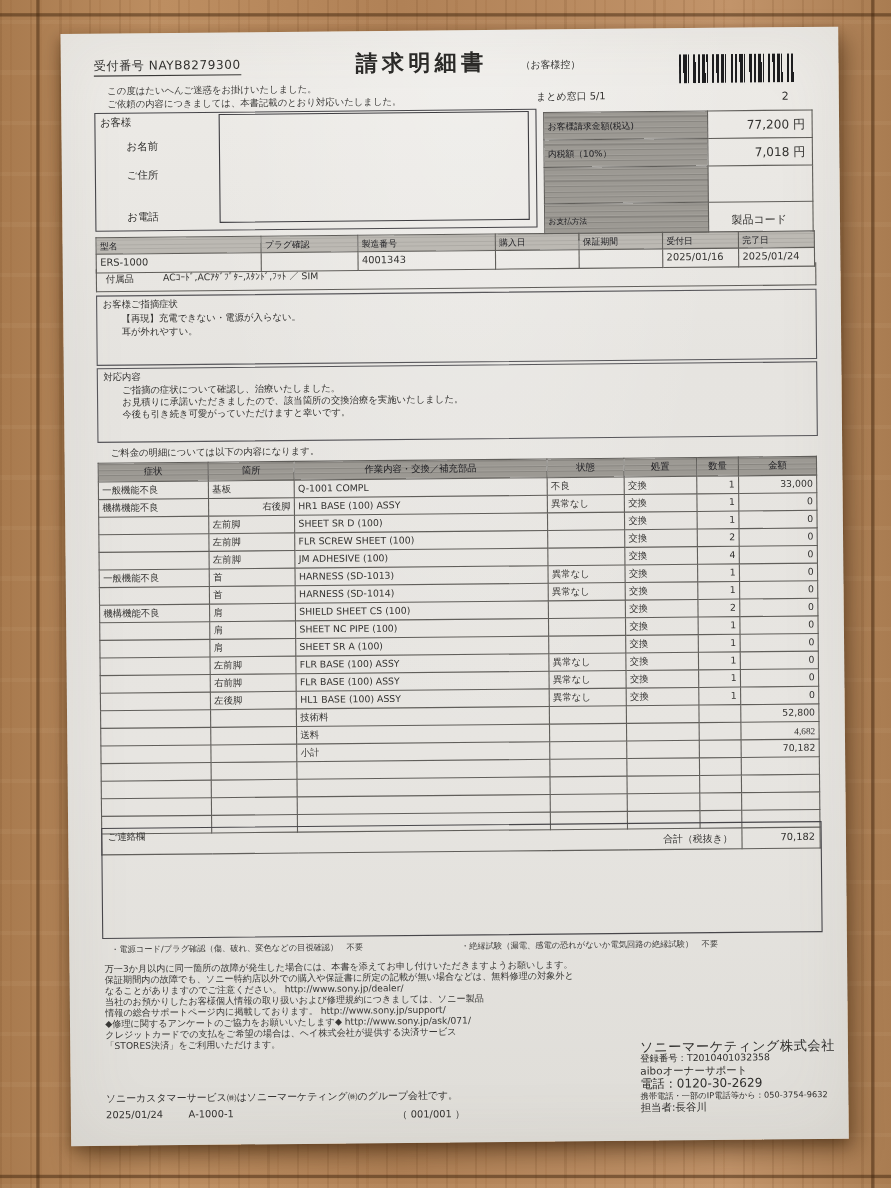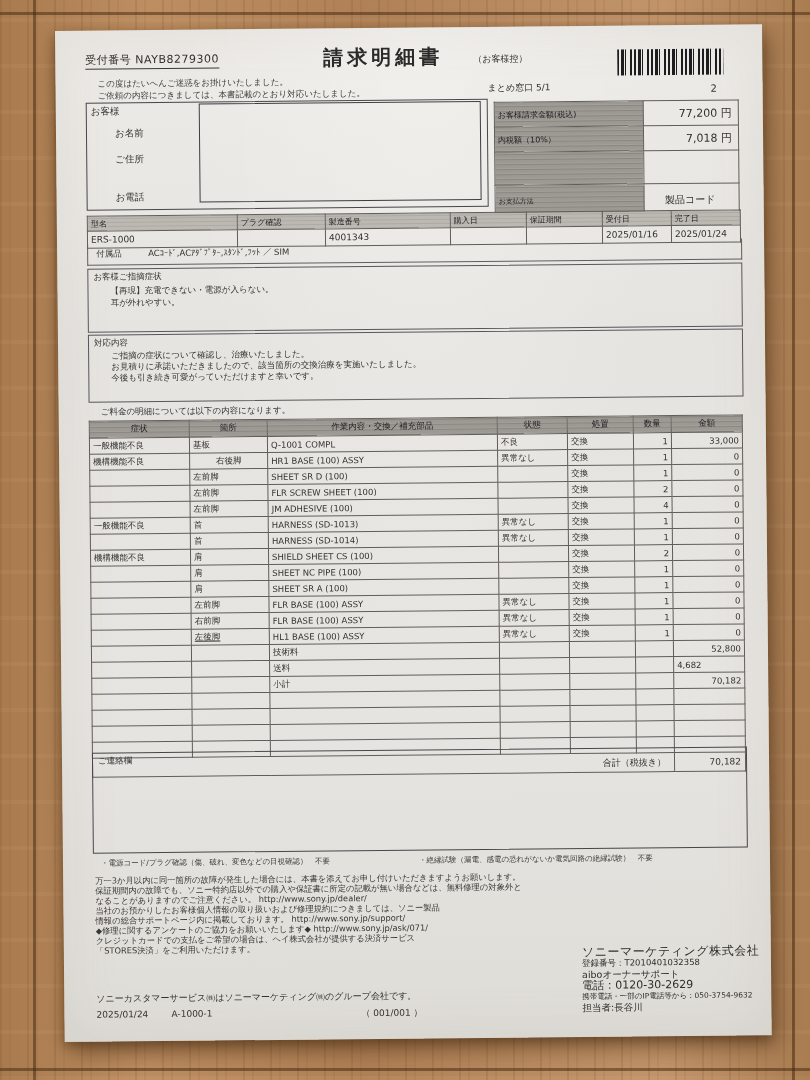--- a/index.html
+++ b/index.html
@@ -237,21 +237,21 @@
           <td style="text-align: left;">一般機能不良</td>
           <td style="text-align: left;">基板</td>
           <td style="text-align: left;">Q-1001 COMPL</td>
           <td style="text-align: left;">不良</td>
           <td style="text-align: left;">交換</td>
           <td style="text-align: right;">1</td>
           <td style="text-align: right;">33,000</td>
         </tr>
         <tr>
           <td style="text-align: left;">機構機能不良</td>
-          <td style="text-align: center;">右後脚</td>
+          <td style="text-align: right;">右後脚</td>
           <td style="text-align: left;">HR1 BASE (100) ASSY</td>
           <td style="text-align: left;">異常なし</td>
           <td style="text-align: left;">交換</td>
           <td style="text-align: right;">1</td>
           <td style="text-align: right;">0</td>
         </tr>
         <tr>
           <td style="text-align: left;"></td>
           <td style="text-align: left;">左前脚</td>
           <td style="text-align: left;">SHEET SR D (100)</td>
@@ -336,21 +336,21 @@
           <td style="text-align: left;"></td>
           <td style="text-align: left;">右前脚</td>
           <td style="text-align: left;">FLR BASE (100) ASSY</td>
           <td style="text-align: left;">異常なし</td>
           <td style="text-align: left;">交換</td>
           <td style="text-align: right;">1</td>
           <td style="text-align: right;">0</td>
         </tr>
         <tr>
           <td style="text-align: left;"></td>
-          <td style="text-align: left; text-decoration: underline;">左後脚</td>
+          <td style="text-align: left;">左後脚</td>
           <td style="text-align: left;">HL1 BASE (100) ASSY</td>
           <td style="text-align: left;">異常なし</td>
           <td style="text-align: left;">交換</td>
           <td style="text-align: right;">1</td>
           <td style="text-align: right;">0</td>
         </tr>
         <tr>
           <td style="text-align: left;"></td>
           <td style="text-align: left;"></td>
           <td style="text-align: left;">技術料</td>
@@ -359,21 +359,21 @@
           <td style="text-align: right;"></td>
           <td style="text-align: right;">52,800</td>
         </tr>
         <tr>
           <td style="text-align: left;"></td>
           <td style="text-align: left;"></td>
           <td style="text-align: left;">送料</td>
           <td style="text-align: left;"></td>
           <td style="text-align: left;"></td>
           <td style="text-align: right;"></td>
-          <td style="">4,682</td>
+          <td style="text-align: right; font-family: Liberation Serif, serif;">4,682</td>
         </tr>
         <tr>
           <td style="text-align: left;"></td>
           <td style="text-align: left;"></td>
           <td style="text-align: left;">小計</td>
           <td style="text-align: left;"></td>
           <td style="text-align: left;"></td>
           <td style="text-align: right;"></td>
           <td style="text-align: right;">70,182</td>
         </tr>

